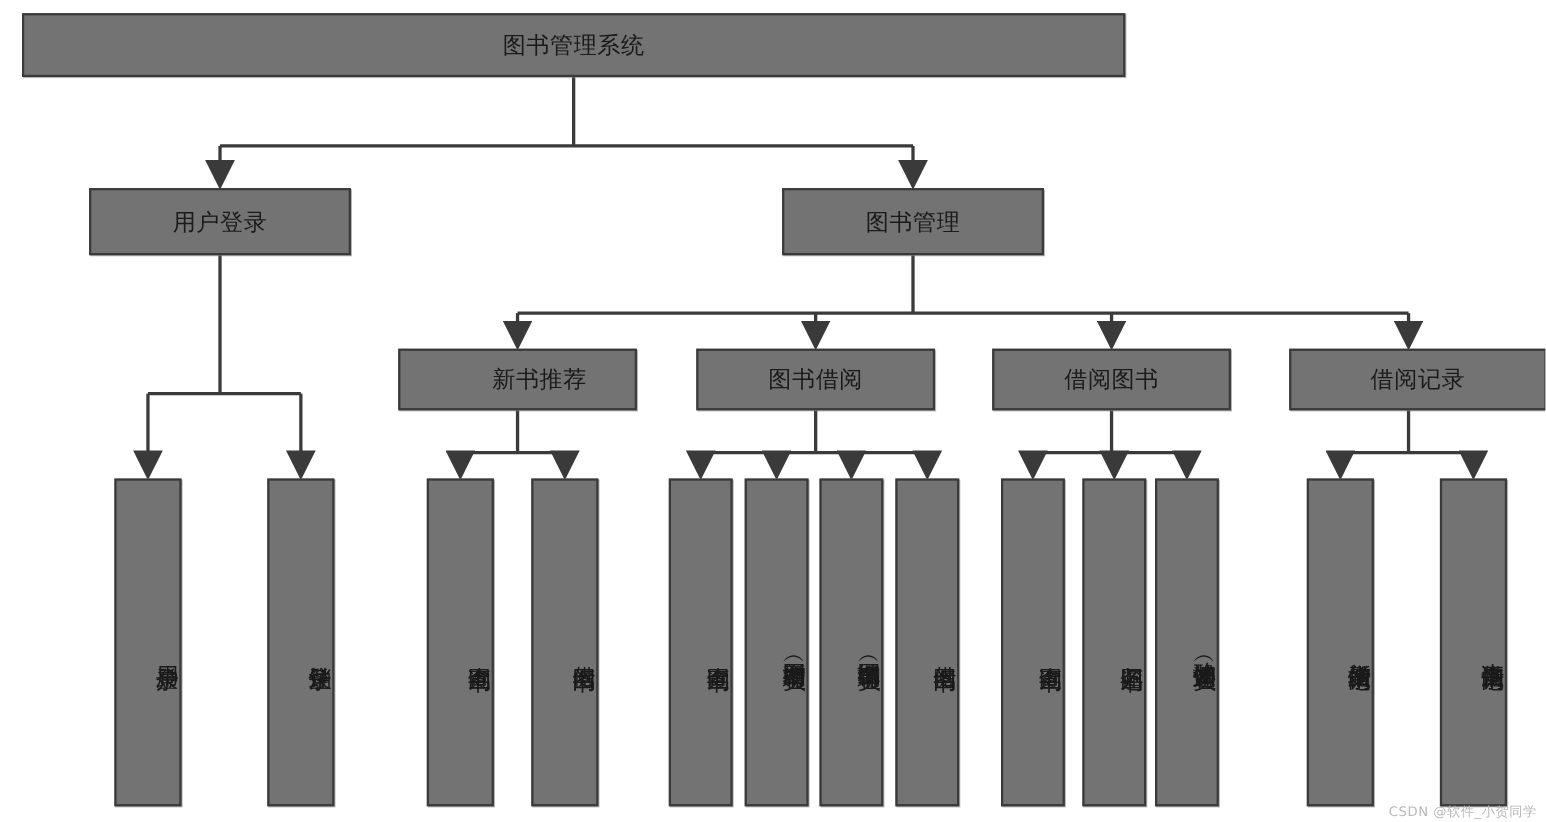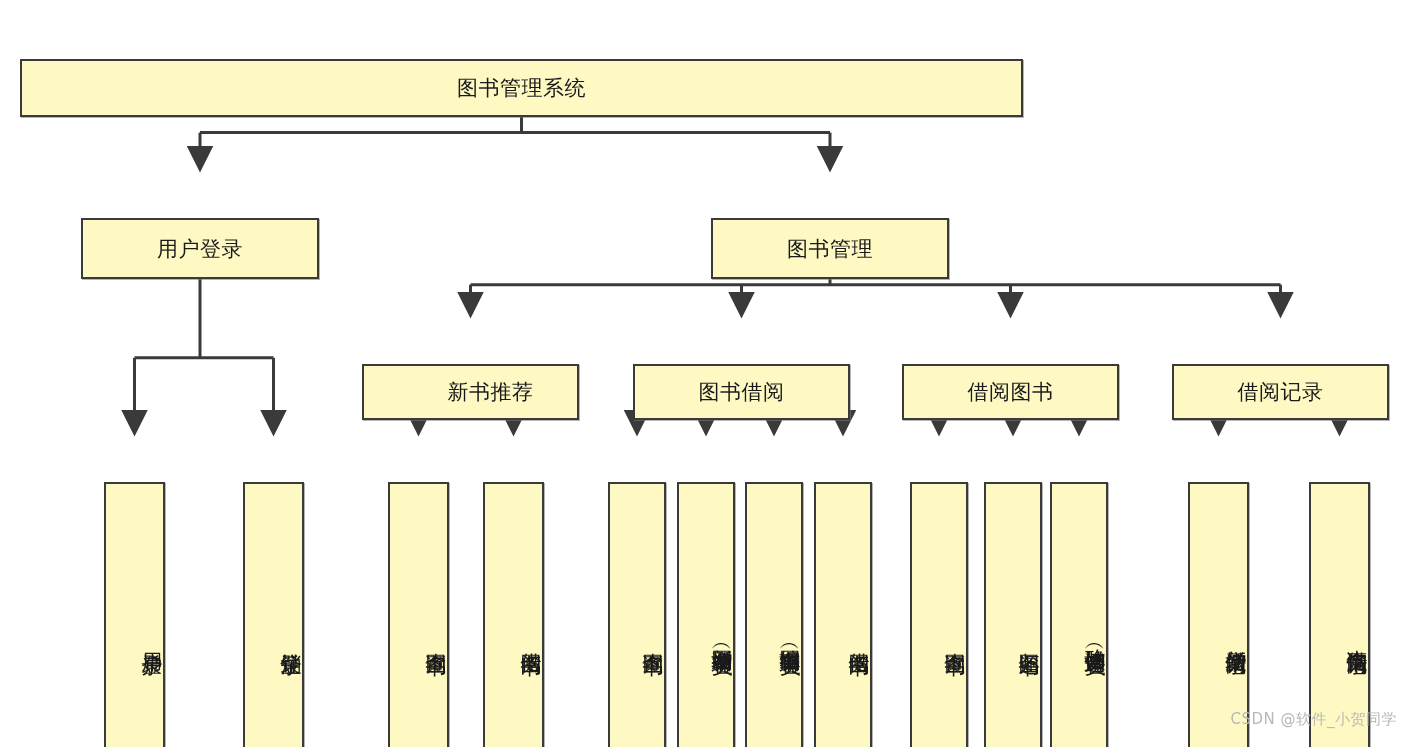--- a/index.html
+++ b/index.html
@@ -14,27 +14,26 @@
     position: relative;
     width: 1405px;
     height: 747px;
     background: #ffffff;
     overflow: hidden;
   }
   .node {
     position: absolute;
     box-sizing: border-box;
     border: 2px solid #3a3a3a;
-    background: #fef9c3;
+    background: #737373;
     display: flex;
     align-items: center;
     justify-content: center;
     color: #1a1a1a;
     box-shadow: 1px 1px 0 rgba(120,120,120,0.55);
-    margin-top: 47px;
   }
   .node.h {
     font-size: 21px;
     letter-spacing: 0.5px;
     writing-mode: horizontal-tb;
   }
   .node.v {
     writing-mode: vertical-rl;
     text-orientation: upright;
     font-size: 21px;
@@ -55,22 +54,22 @@
     position: absolute;
     left: 0;
     top: 0;
     width: 1405px;
     height: 747px;
     pointer-events: none;
   }
   #watermark {
     position: absolute;
     right: 8px;
-    bottom: 18px;
-    font-size: 15px;
+    bottom: 0;
+    font-size: 12px;
     color: #b8b8b8;
     letter-spacing: 0.5px;
     white-space: nowrap;
     font-family: "DejaVu Sans", "Liberation Sans", sans-serif;
     margin-top: 18px;
   }
 </style>
 </head>
 <body>
 
@@ -131,21 +130,21 @@
       </div>
       <div class="node h" style="left: 362px; top: 317px; width: 217px; height: 56px; padding-left: 40px;">
         <span class="node-label">新书推荐</span>
       </div>
       <div class="node h" style="left: 633px; top: 317px; width: 217px; height: 56px;">
         <span class="node-label">图书借阅</span>
       </div>
       <div class="node h" style="left: 902px; top: 317px; width: 217px; height: 56px;">
         <span class="node-label">借阅图书</span>
       </div>
-      <div class="node h" style="left: 1172px; top: 317px; width: 217px; height: 56px;">
+      <div class="node h" style="left: 1172px; top: 317px; width: 234px; height: 56px;">
         <span class="node-label">借阅记录</span>
       </div>
       <div class="node v" style="left: 104px; top: 435px; width: 61px; height: 298px;">
         <span class="node-label">用户登录</span>
       </div>
       <div class="node v" style="left: 243px; top: 435px; width: 61px; height: 298px;">
         <span class="node-label">注销登录</span>
       </div>
       <div class="node v" style="left: 388px; top: 435px; width: 61px; height: 298px;">
         <span class="node-label">查询图书</span>

